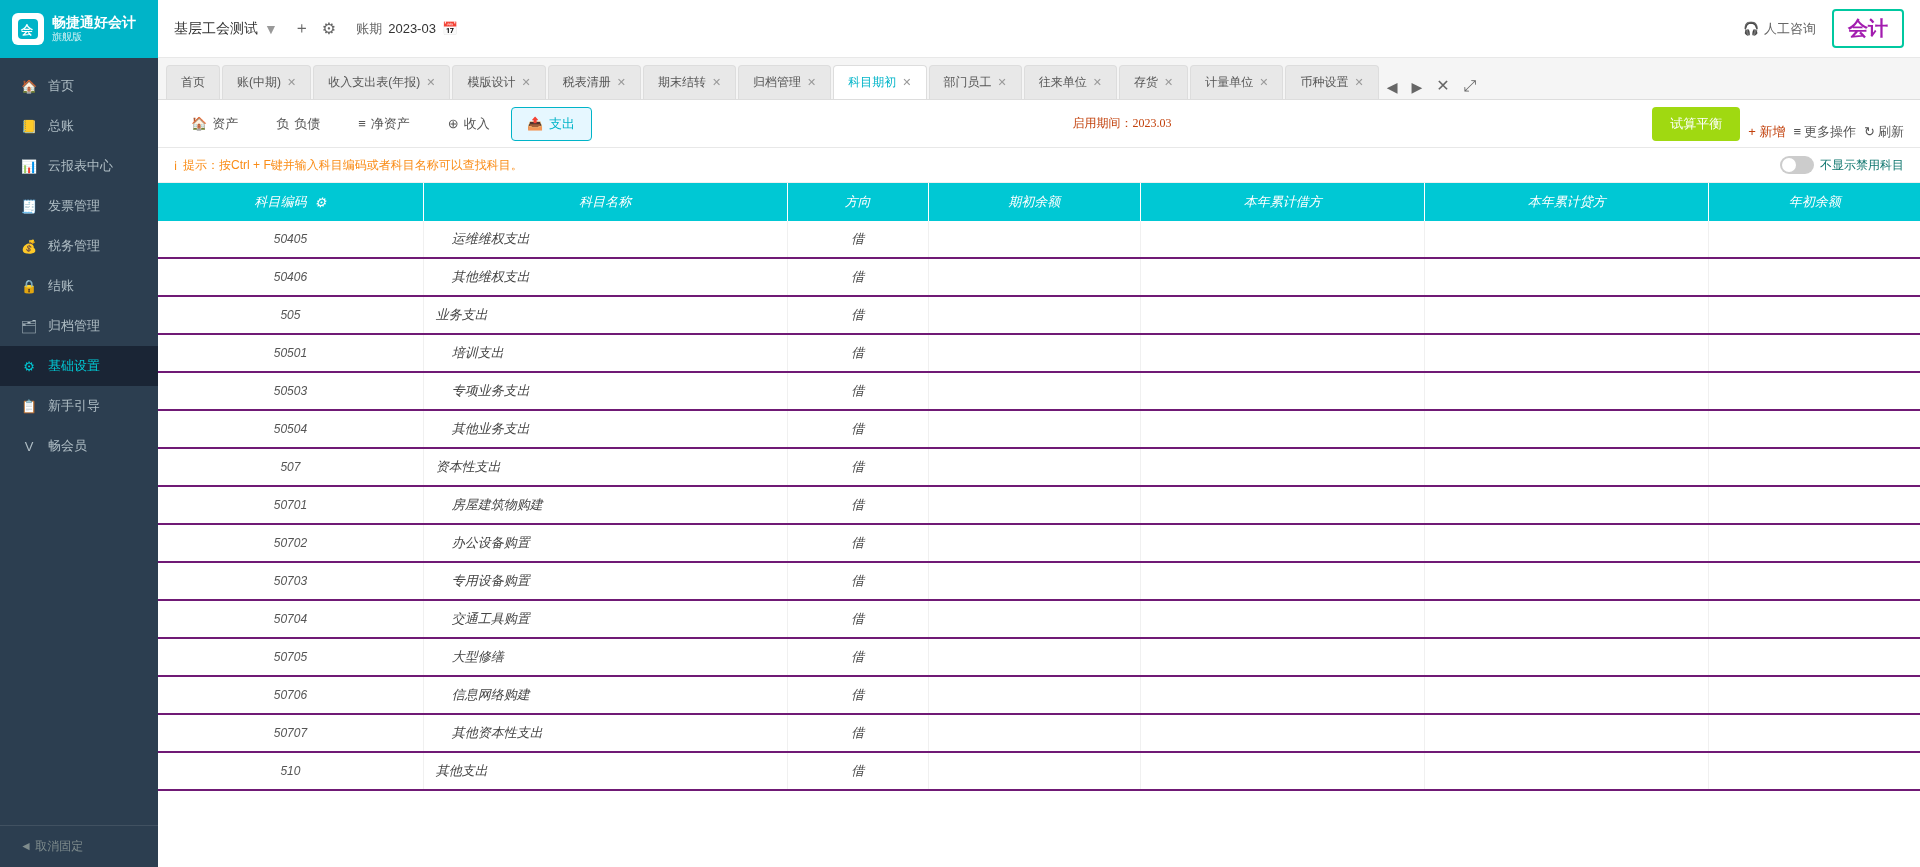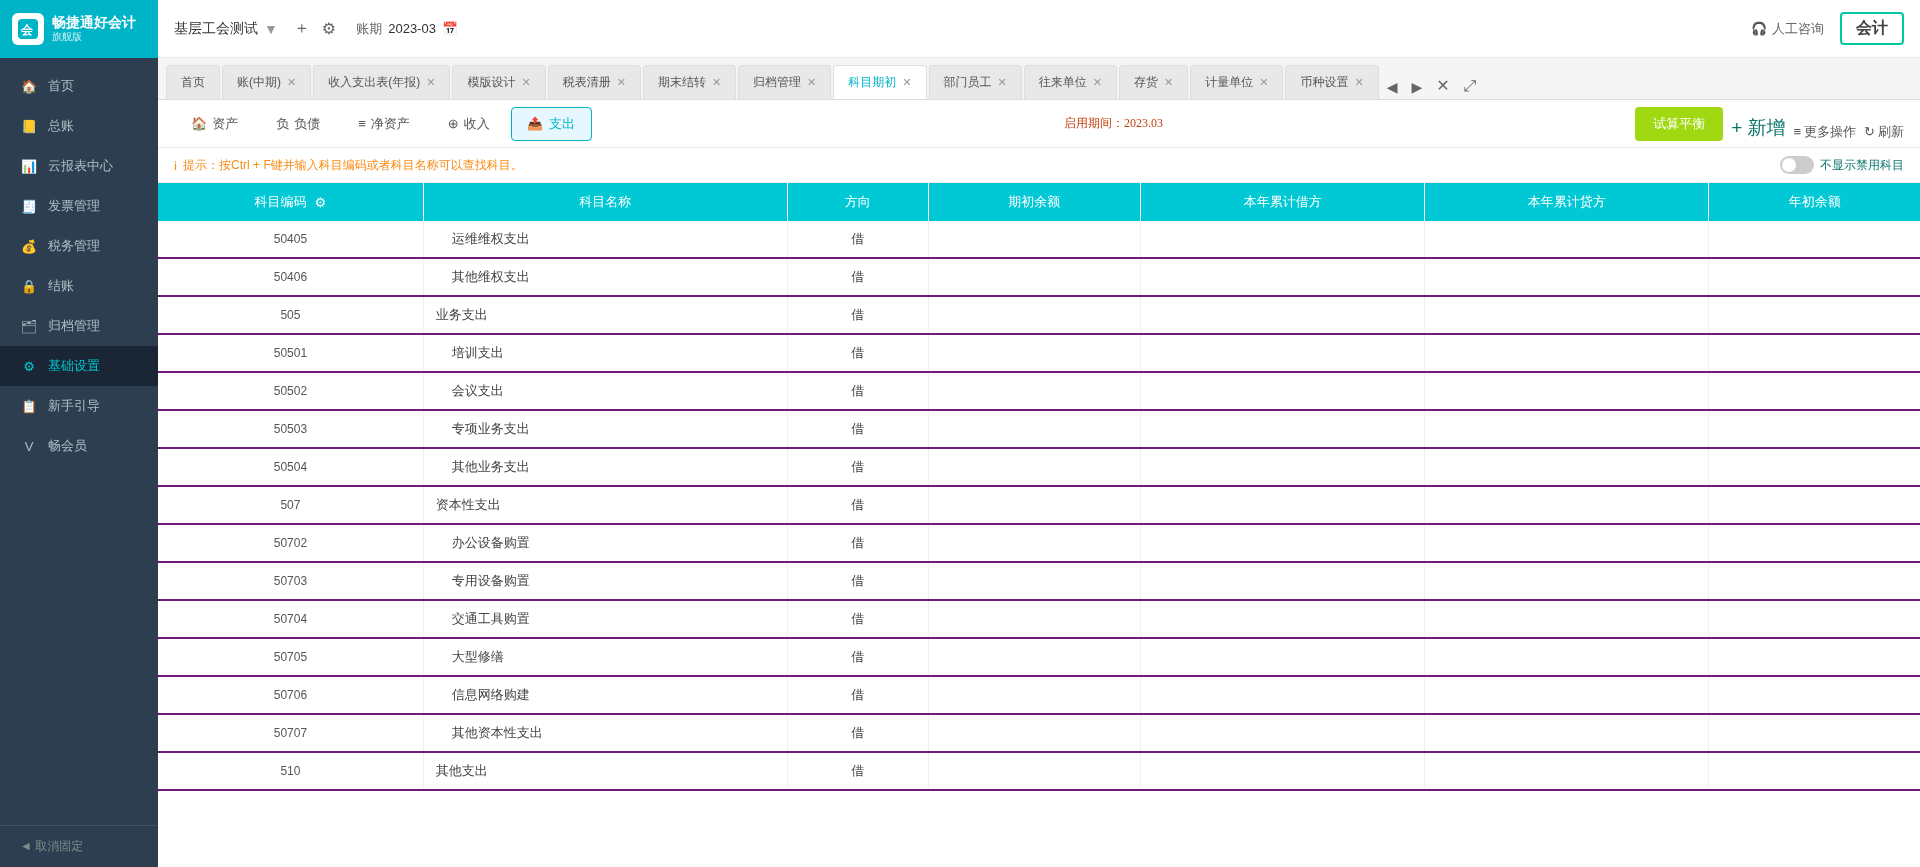--- a/index.html
+++ b/index.html
@@ -25,21 +25,21 @@
     .topbar { height: 58px; background: #fff; display: flex; align-items: center; padding: 12px 16px; gap: 12px; border-bottom: 1px solid #e8e8e8; flex-shrink: 0; }
     .topbar-company { font-size: 14px; color: #333; display: flex; align-items: center; gap: 6px; cursor: pointer; }
     .topbar-company-arrow { color: #999; }
     .topbar-plus { color: #666; font-size: 16px; cursor: pointer; margin-left: 4px; }
     .topbar-settings { color: #666; font-size: 16px; cursor: pointer; }
     .topbar-period { font-size: 13px; color: #666; display: flex; align-items: center; gap: 6px; margin-left: 8px; }
     .topbar-period-val { color: #333; font-weight: 500; }
     .topbar-period-icon { color: #00b4c8; cursor: pointer; }
     .topbar-right { margin-left: auto; display: flex; align-items: center; gap: 16px; }
     .topbar-support { display: flex; align-items: center; gap: 4px; color: #666; cursor: pointer; font-size: 13px; }
-    .topbar-user-btn { border: 2px solid #00c8a0; color: #404040; background: transparent; padding: 4px 14px; border-radius: 4px; font-size: 16px; font-weight: bold; cursor: pointer; font-family: Liberation Serif, serif; }
+    .topbar-user-btn { border: 2px solid #00c8a0; color: #a21caf; background: transparent; padding: 4px 14px; border-radius: 4px; font-size: 20px; font-weight: bold; cursor: pointer; font-family: Liberation Serif, serif; }
 
     
     .tabbar { height: 42px; background: #f5f5f5; display: flex; align-items: flex-end; padding: 0 8px; border-bottom: 1px solid #ddd; flex-shrink: 0; overflow-x: auto; gap: 2px; }
     .tab { display: flex; align-items: center; gap: 4px; padding: 8px 14px 8px 14px; font-size: 12px; color: #555; background: #e8e8e8; border-radius: 4px 4px 0 0; cursor: pointer; white-space: nowrap; height: 34px; border: 1px solid #ddd; border-bottom: none; }
     .tab.active { background: #fff; color: #00b4c8; border-color: #ddd; font-weight: 500; }
     .tab-close { color: #999; margin-left: 2px; font-size: 11px; cursor: pointer; }
     .tab-nav-btn { background: none; border: none; cursor: pointer; color: #666; font-size: 14px; padding: 4px 6px; }
     .tab-close-all { color: #666; cursor: pointer; font-size: 16px; padding: 4px 6px; }
     .tab-expand { color: #666; cursor: pointer; font-size: 16px; padding: 4px 6px; }
 
@@ -47,32 +47,32 @@
     .content { flex: 1; display: flex; flex-direction: column; overflow: hidden; background: #fff; }
 
     
     .subtabbar { height: 48px; background: #fff; display: flex; align-items: center; padding: 0 16px; gap: 4px; border-bottom: 1px solid #e8e8e8; flex-shrink: 0; }
     .subtab { display: flex; align-items: center; gap: 5px; padding: 7px 16px; font-size: 13px; color: #555; cursor: pointer; border-radius: 4px; border: 1px solid transparent; }
     .subtab.active { background: #e6f7ff; border-color: #00b4c8; color: #00b4c8; }
     .subtab-icon { font-size: 13px; }
     .subtab-period { margin-left: auto; font-size: 12px; color: #c2410c; font-family: Liberation Serif, serif; }
     .subtab-actions { margin-left: auto; display: flex; align-items: flex-end; gap: 8px; }
     .btn-balance { background: #a0d911; color: #fff; border: none; padding: 8px 18px; border-radius: 4px; font-size: 13px; cursor: pointer; font-weight: 500; }
-    .btn-add { background: none; border: none; color: #0f766e; font-size: 19px; cursor: pointer; display: flex; align-items: center; gap: 3px; }
+    .btn-add { background: none; border: none; color: #c2410c; font-size: 13px; cursor: pointer; display: flex; align-items: center; gap: 3px; }
     .btn-more { background: none; border: none; color: #555; font-size: 13px; cursor: pointer; display: flex; align-items: center; gap: 3px; }
     .btn-refresh { background: none; border: none; color: #555; font-size: 13px; cursor: pointer; display: flex; align-items: center; gap: 3px; }
 
     
     .hintbar { padding: 8px 16px; background: #fff; display: flex; align-items: center; gap: 6px; font-size: 12px; color: #fa8c16; border-bottom: 1px solid #f0f0f0; flex-shrink: 0; }
     .hintbar-toggle { margin-left: auto; display: flex; align-items: center; gap: 6px; color: #0f766e; font-size: 12px; }
     .toggle-switch { width: 34px; height: 18px; background: #ccc; border-radius: 9px; position: relative; cursor: pointer; }
     .toggle-knob { width: 14px; height: 14px; background: #fff; border-radius: 50%; position: absolute; top: 2px; left: 2px; transition: left 0.2s; }
 
     
-    .table-container { flex: 1; overflow-y: auto; }
+    .table-container { flex: 1; overflow-y: auto; font-style: italic; }
     table { width: 100%; border-collapse: collapse; font-size: 13px; }
     thead tr { background: #00c8d4; color: #fff; position: sticky; top: 0; z-index: 10; }
     thead th { padding: 10px 12px; text-align: center; font-weight: 500; border-right: 1px solid rgba(255,255,255,0.2); white-space: nowrap; }
     thead th:last-child { border-right: none; }
     tbody tr { border-bottom: 2px solid #701a75; }
     tbody td { padding: 9px 12px; color: #444; text-align: center; border-right: 1px solid #f0f0f0; }
     tbody td:nth-child(2) { text-align: left; }
     tbody td:last-child { border-right: none; }
     .code-col { font-size: 12px; color: #555; }
     .indent-1 { padding-left: 28px !important; }
@@ -332,29 +332,20 @@
             <tr>
     <td class="code-col">50501</td>
     <td class="name-col indent-1">培训支出</td>
     <td>借</td>
     <td></td>
     <td></td>
     <td></td>
     <td></td>
   </tr>
             <tr>
-    <td class="code-col">50502</td>
-    <td class="name-col indent-1">会议支出</td>
-    <td>借</td>
-    <td></td>
-    <td></td>
-    <td></td>
-    <td></td>
-  </tr>
-            <tr>
     <td class="code-col">50503</td>
     <td class="name-col indent-1">专项业务支出</td>
     <td>借</td>
     <td></td>
     <td></td>
     <td></td>
     <td></td>
   </tr>
             <tr>
     <td class="code-col">50504</td>
@@ -368,20 +359,29 @@
             <tr>
     <td class="code-col">507</td>
     <td class="name-col ">资本性支出</td>
     <td>借</td>
     <td></td>
     <td></td>
     <td></td>
     <td></td>
   </tr>
             <tr>
+    <td class="code-col">50701</td>
+    <td class="name-col indent-1">房屋建筑物购建</td>
+    <td>借</td>
+    <td></td>
+    <td></td>
+    <td></td>
+    <td></td>
+  </tr>
+            <tr>
     <td class="code-col">50702</td>
     <td class="name-col indent-1">办公设备购置</td>
     <td>借</td>
     <td></td>
     <td></td>
     <td></td>
     <td></td>
   </tr>
             <tr>
     <td class="code-col">50703</td>

